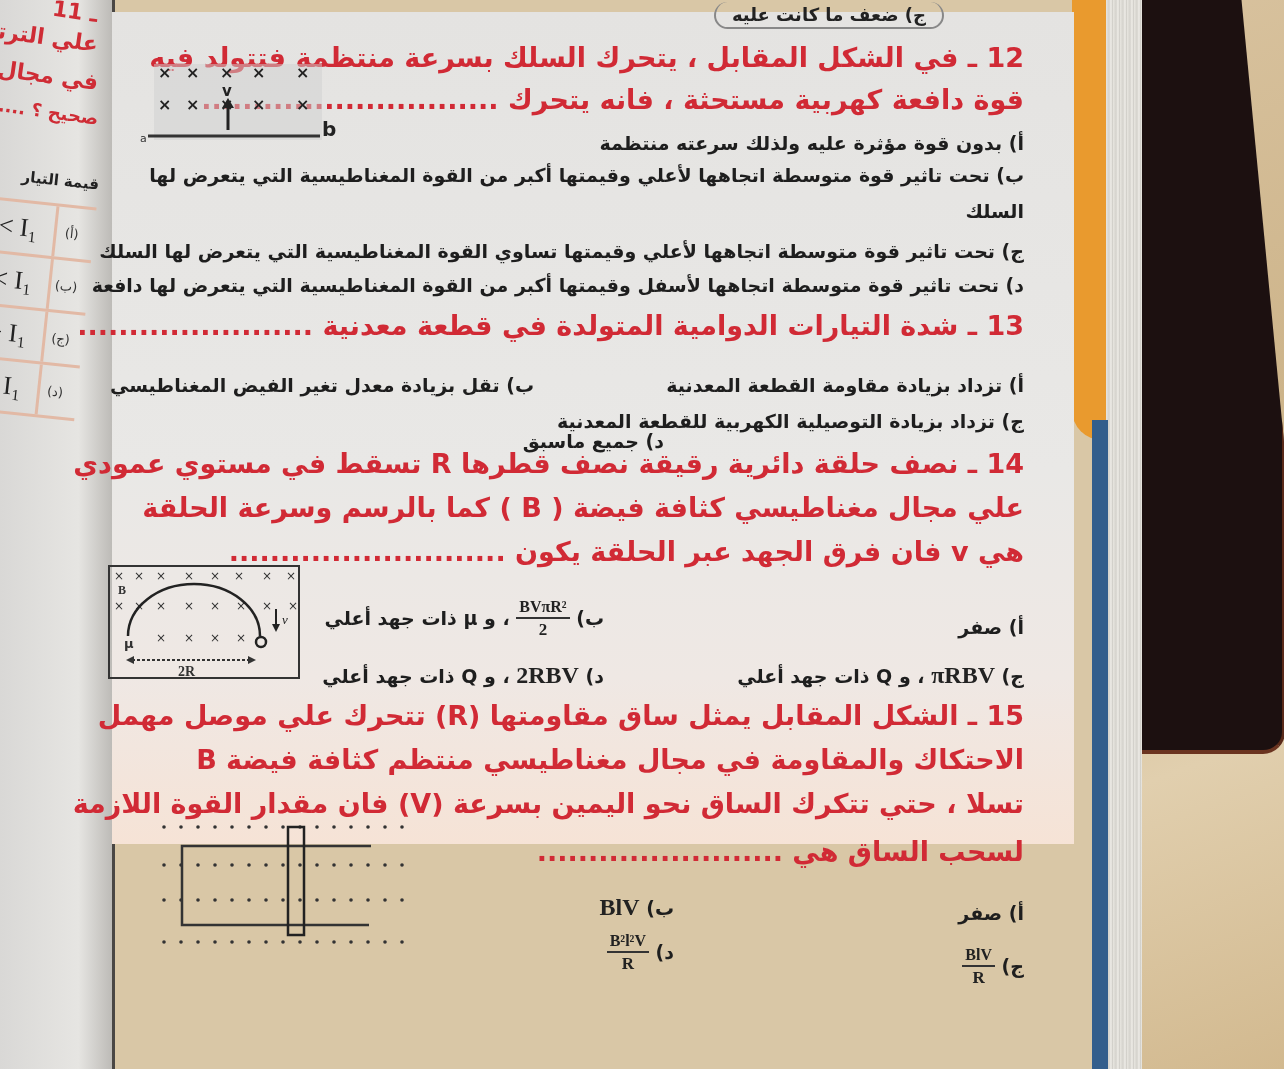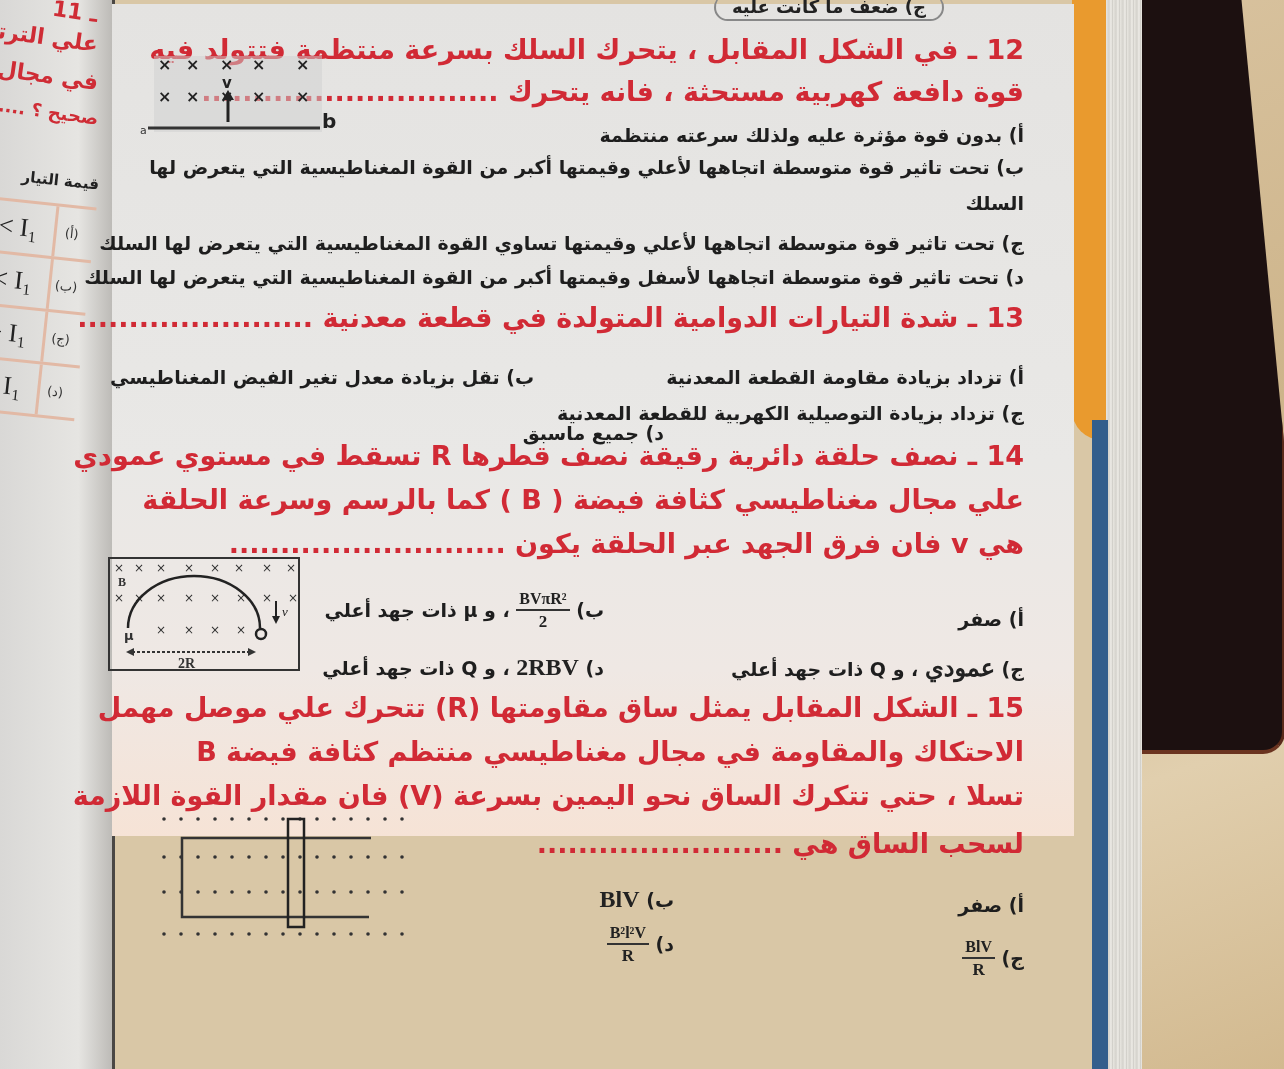--- a/index.html
+++ b/index.html
@@ -25,21 +25,21 @@
     border-right:3px solid #4a4744; overflow:hidden; }
   .left-page .lp-line { position:absolute; right:14px; color:#cf2c35; font-weight:bold;
     font-size:22px; direction:rtl; white-space:nowrap; transform:rotate(8deg); transform-origin:right center; }
   .lp-table { position:absolute; left:-10px; top:150px; width:112px; transform:rotate(6deg); transform-origin:top left; }
   .lp-row { height:50px; border-bottom:3px solid #e2b9a5; display:flex; }
   .lp-cell-val { width:72px; font-family:"Liberation Serif",serif; font-size:26px; color:#222; display:flex; align-items:center; justify-content:center; border-right:3px solid #e2b9a5; }
   .lp-cell-key { width:30px; font-size:13px; color:#333; display:flex; align-items:center; justify-content:center; }
   .lp-head { height:46px; font-size:15px; font-weight:bold; color:#222; display:flex; align-items:center; padding-left:4px; direction:rtl; border-bottom:3px solid #e2b9a5; }
 
   
-  .page { position:absolute; left:112px; top:4px; width:962px; height:832px;
+  .page { position:absolute; left:112px; top:12px; width:962px; height:832px;
     background:linear-gradient(180deg,#e4e3e1 0%,#e9e8e6 55%,#efe8e4 80%,#f6e3d6 100%); }
   .rtl { direction:rtl; unicode-bidi:embed; }
   .q { position:absolute; right:50px; color:#d12a35; font-weight:bold; font-size:27px; white-space:nowrap; }
   .opt { position:absolute; color:#1e1e1e; font-size:19px; font-weight:bold; white-space:nowrap; }
   .math { font-family:"Liberation Serif", serif; font-weight:bold; font-size:24px; color:#222; direction:ltr; unicode-bidi:isolate; }
   .frac { display:inline-flex; flex-direction:column; align-items:center; vertical-align:middle; font-family:"Liberation Serif",serif; font-weight:bold; color:#222; direction:ltr; }
   .frac .num { font-size:16px; border-bottom:2px solid #333; padding:0 3px 1px; }
   .frac .den { font-size:17px; padding-top:1px; }
   .prev-option { position:absolute; right:50px; top:-10px; font-size:18px; font-weight:bold; color:#222;
     border:2px solid #888; border-radius:40px; padding:2px 16px; border-top:none; }
@@ -105,21 +105,21 @@
       <line x1="88" y1="70" x2="88" y2="44" stroke="#222" stroke-width="3"></line>
       <polygon points="82,48 88,38 94,48" fill="#222"></polygon>
       <line x1="8" y1="76" x2="180" y2="76" stroke="#333" stroke-width="3"></line>
       <text x="0" y="82" font-size="11" fill="#333">a</text>
       <text x="182" y="76" font-size="20" font-weight="bold" fill="#222">b</text>
     </svg>
     <div class="opt rtl" style="right:50px;top:120px;">أ) بدون قوة مؤثرة عليه ولذلك سرعته منتظمة</div>
     <div class="opt rtl" style="right:50px;top:152px;">ب) تحت تاثير قوة متوسطة اتجاهها لأعلي وقيمتها أكبر من القوة المغناطيسية التي يتعرض لها</div>
     <div class="opt rtl" style="right:50px;top:188px;">السلك</div>
     <div class="opt rtl" style="right:50px;top:228px;">ج) تحت تاثير قوة متوسطة اتجاهها لأعلي وقيمتها تساوي القوة المغناطيسية التي يتعرض لها السلك</div>
-    <div class="opt rtl" style="right:50px;top:262px;">د) تحت تاثير قوة متوسطة اتجاهها لأسفل وقيمتها أكبر من القوة المغناطيسية التي يتعرض لها السلك</div>
+    <div class="opt rtl" style="right:50px;top:262px;">د) تحت تاثير قوة متوسطة اتجاهها لأسفل وقيمتها أكبر من القوة المغناطيسية التي يتعرض لها دافعة</div>
   </div>
 
   <div>
     <div class="q rtl" style="top:298px;">13 ـ شدة التيارات الدوامية المتولدة في قطعة معدنية .......................</div>
     <div class="opt rtl" style="right:50px;top:362px;">أ) تزداد بزيادة مقاومة القطعة المعدنية</div>
     <div class="opt rtl" style="right:540px;top:362px;">ب) تقل بزيادة معدل تغير الفيض المغناطيسي</div>
     <div class="opt rtl" style="right:50px;top:398px;">ج) تزداد بزيادة التوصيلية الكهربية للقطعة المعدنية</div>
     <div class="opt rtl" style="right:410px;top:398px;margin-top:20px;">د) جميع ماسبق</div>
   </div>
 
@@ -172,21 +172,21 @@
     <div class="opt rtl" style="right:470px;top:586px;">
       <span>ب)</span>
       <span class="frac">
         <span class="num">BVπR²</span>
         <span class="den">2</span>
       </span>
       <span>، و μ ذات جهد أعلي</span>
     </div>
     <div class="opt rtl" style="right:50px;top:650px;">
       <span>ج)</span>
-      <span class="math">عمودي</span>
+      <span class="math">πRBV</span>
       <span>، و Q ذات جهد أعلي</span>
     </div>
     <div class="opt rtl" style="right:470px;top:650px;">
       <span>د)</span>
       <span class="math">2RBV</span>
       <span>، و Q ذات جهد أعلي</span>
     </div>
   </div>
 
   <div>

